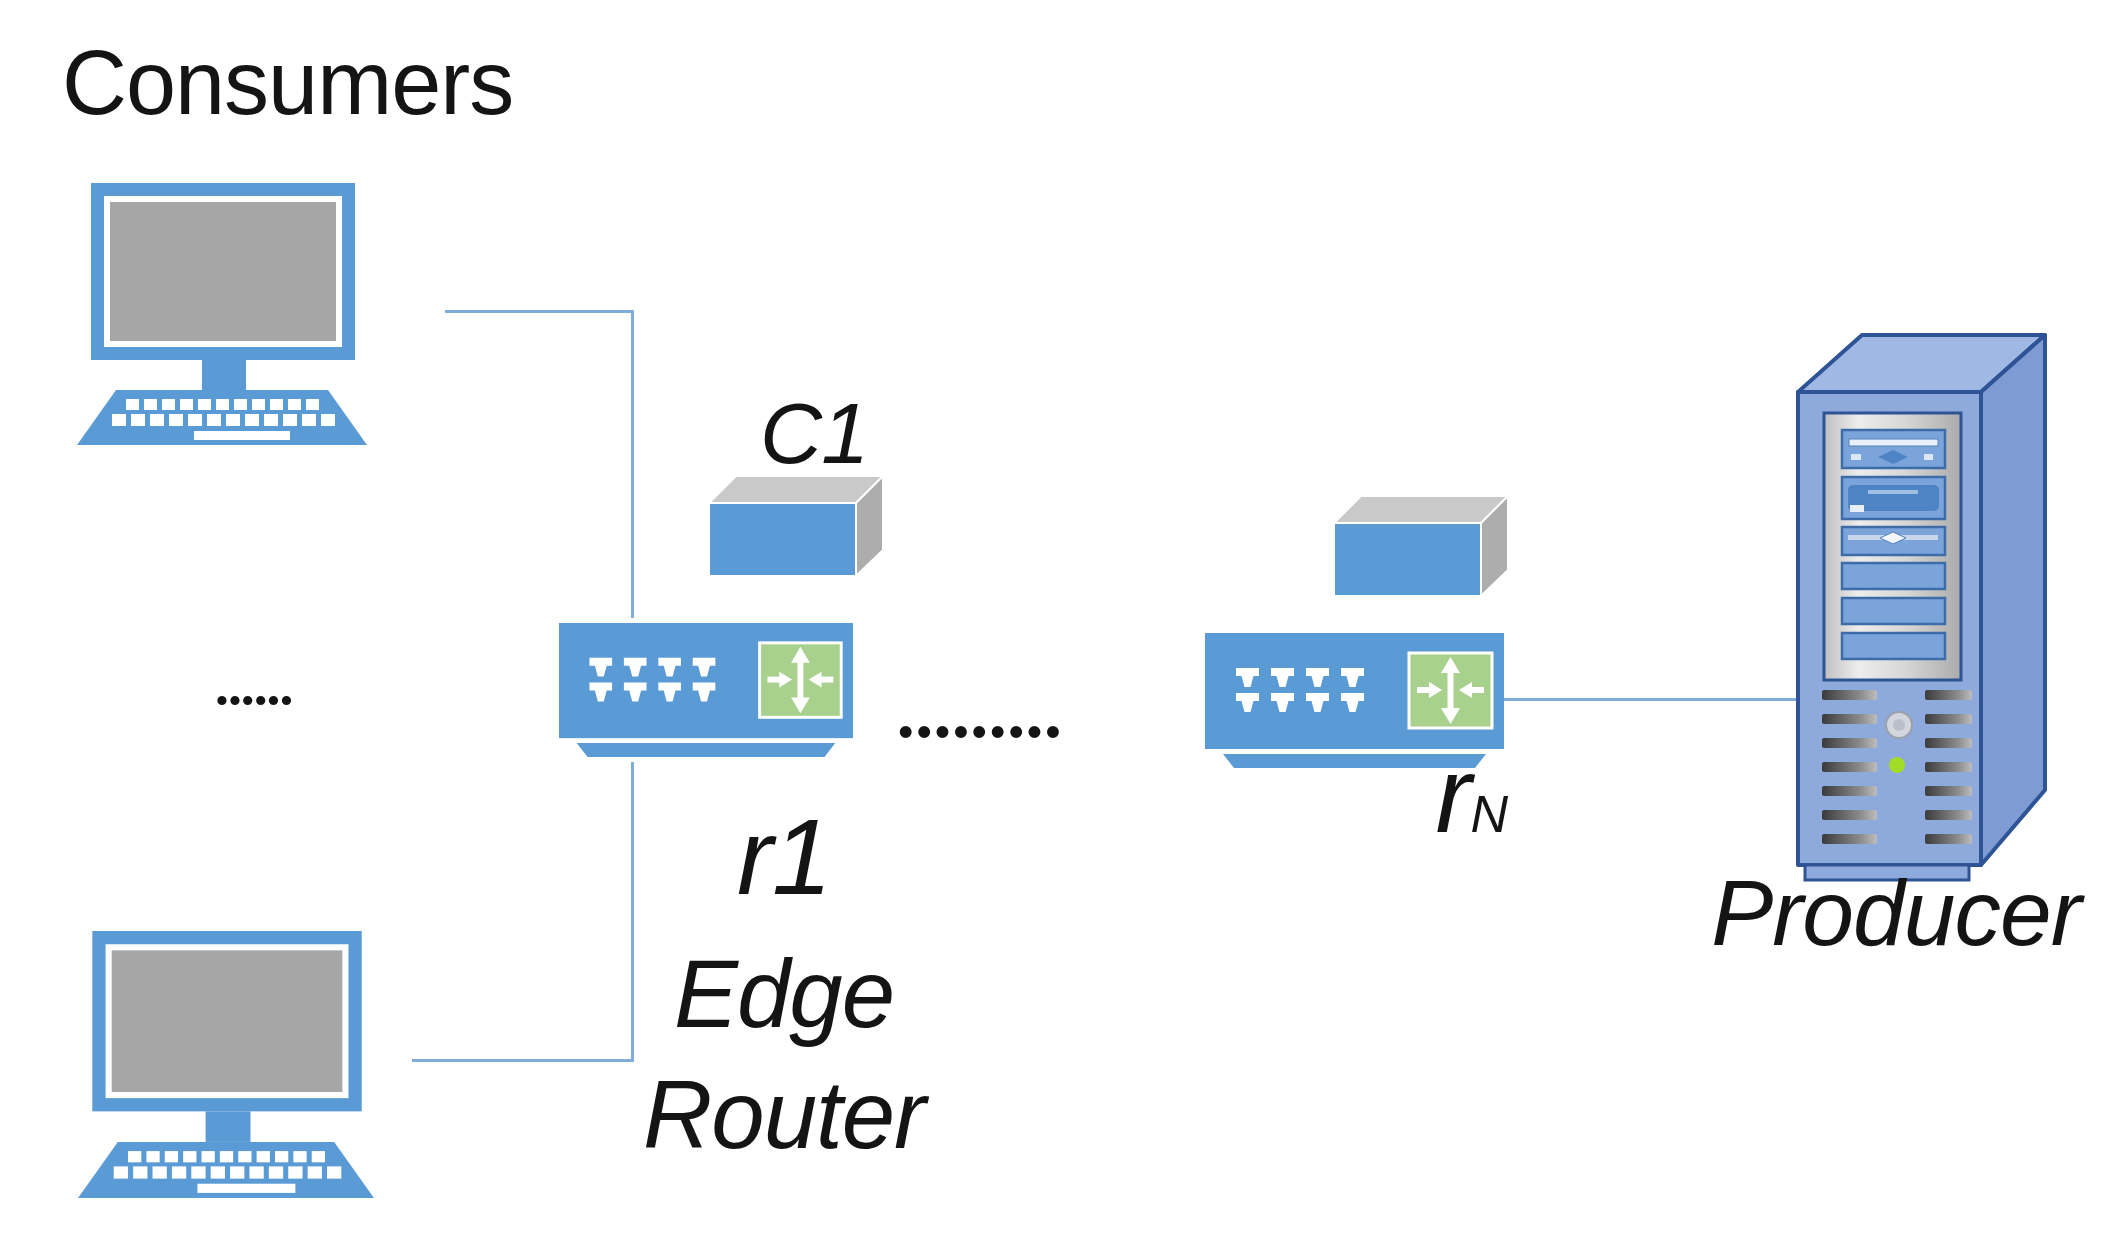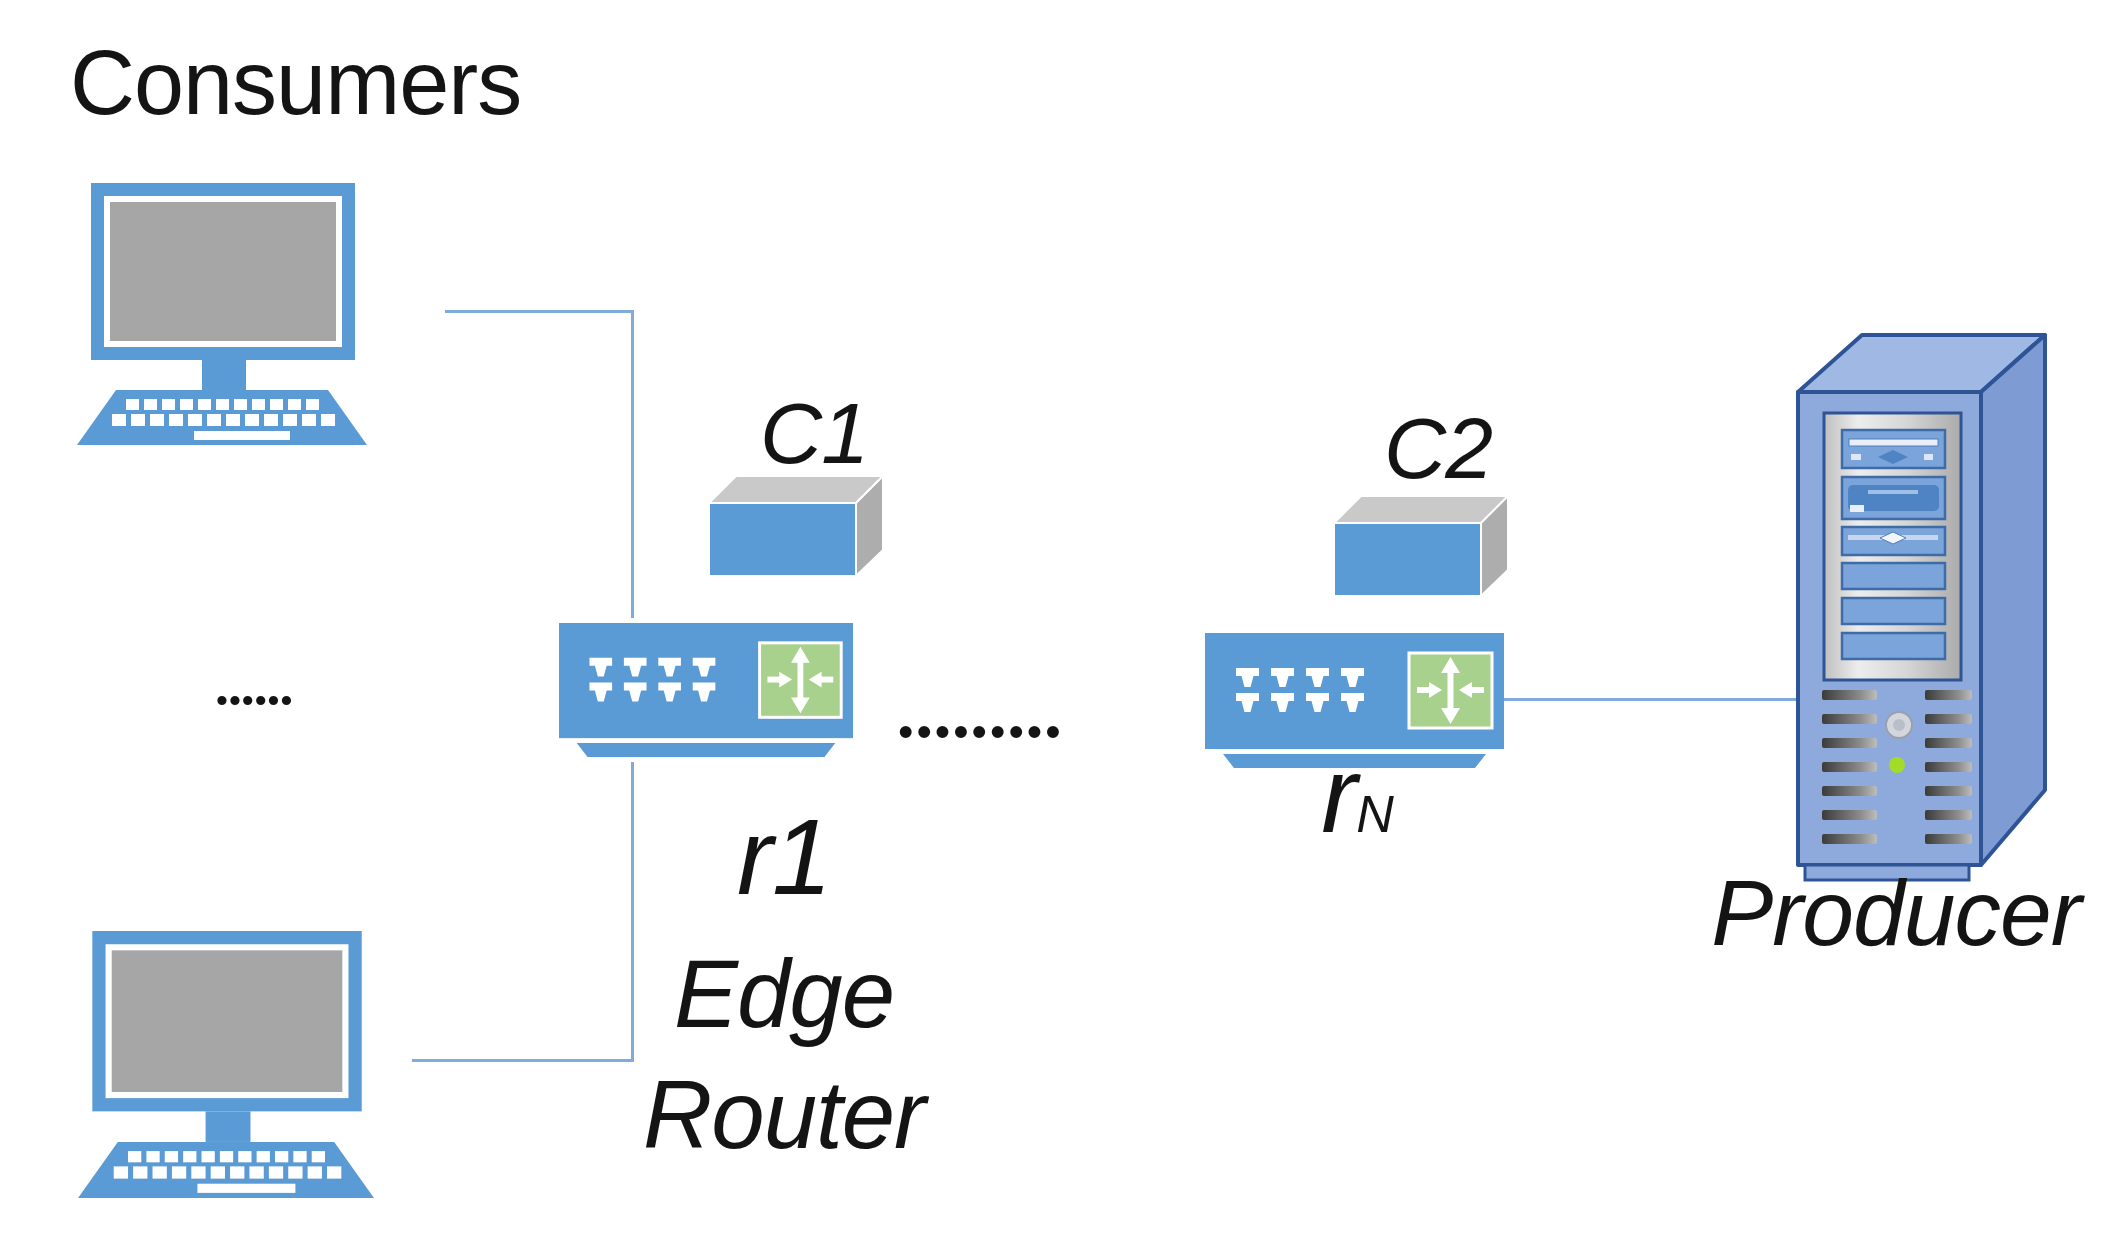--- a/index.html
+++ b/index.html
@@ -29,21 +29,21 @@
 <body>
 
 <div class="canvas">
 
   <div class="hline" style="left:445px;top:310px;width:188px;height:3px;"></div>
   <div class="vline" style="left:631px;top:310px;width:3px;height:308px;"></div>
   <div class="vline" style="left:631px;top:762px;width:3px;height:300px;"></div>
   <div class="hline" style="left:412px;top:1059px;width:222px;height:3px;"></div>
   <div class="hline" style="left:1500px;top:698px;width:296px;height:3px;"></div>
 
-  <div class="label" style="left:70px;top:36px;font-size:90px;">Consumers</div>
+  <div class="label" style="left:62px;top:36px;font-size:90px;">Consumers</div>
 
   <svg class="icon" style="left:76px;top:183px;" width="292" height="263" viewBox="0 0 292 263">
     <g>
       <rect class="f-blue" x="15" y="0" width="264" height="177"></rect>
       <rect class="f-white" x="28" y="13" width="238" height="151"></rect>
       <rect class="f-screen" x="34" y="19" width="226" height="139"></rect>
       <rect class="f-blue" x="126" y="177" width="44" height="30"></rect>
     </g>
     <g>
       <polygon class="f-blue" points="40,207 252,207 291,262 1,262"></polygon>
@@ -177,23 +177,22 @@
       <polygon class="f-white" points="254,57 267,49 267,65"></polygon>
     </g>
     <polygon class="f-blue" points="18,121 281,121 270,135 29,135"></polygon>
   </svg>
 
   <svg class="icon" style="left:1333px;top:495px;" width="176" height="102" viewBox="0 0 176 102">
     <polygon class="f-ctop" points="1,28 148,28 175,1 28,1"></polygon>
     <polygon class="f-cside" points="148,28 175,1 175,75 148,101"></polygon>
     <rect class="f-cfront" x="1" y="28" width="147" height="73"></rect>
   </svg>
-  <div class="label center" style="left:1338px;width:200px;top:403px;font-size:86px;">C2</div>
-
-  <div class="label center" style="left:1207px;width:300px;top:738px;font-size:108px;"><span>r</span><span style="font-size:52px;">N</span></div>
+
+  <div class="label center" style="left:1207px;width:300px;top:738px;font-size:108px;text-align:right;"><span>r</span><span style="font-size:52px;">N</span></div>
 
   <svg class="icon" style="left:1798px;top:335px;" width="247" height="547" viewBox="0 0 247 547">
     <defs>
       <linearGradient id="panelGrad" x1="0" y1="0" x2="1" y2="0">
         <stop offset="0" stop-color="#BFBFBF"></stop>
           <stop offset="0.25" stop-color="#EDEDED"></stop>
           <stop offset="0.6" stop-color="#D6D6D6"></stop>
           <stop offset="1" stop-color="#ABABAB"></stop>
       </linearGradient>
       <linearGradient id="ventGrad" x1="0" y1="0" x2="1" y2="0">

